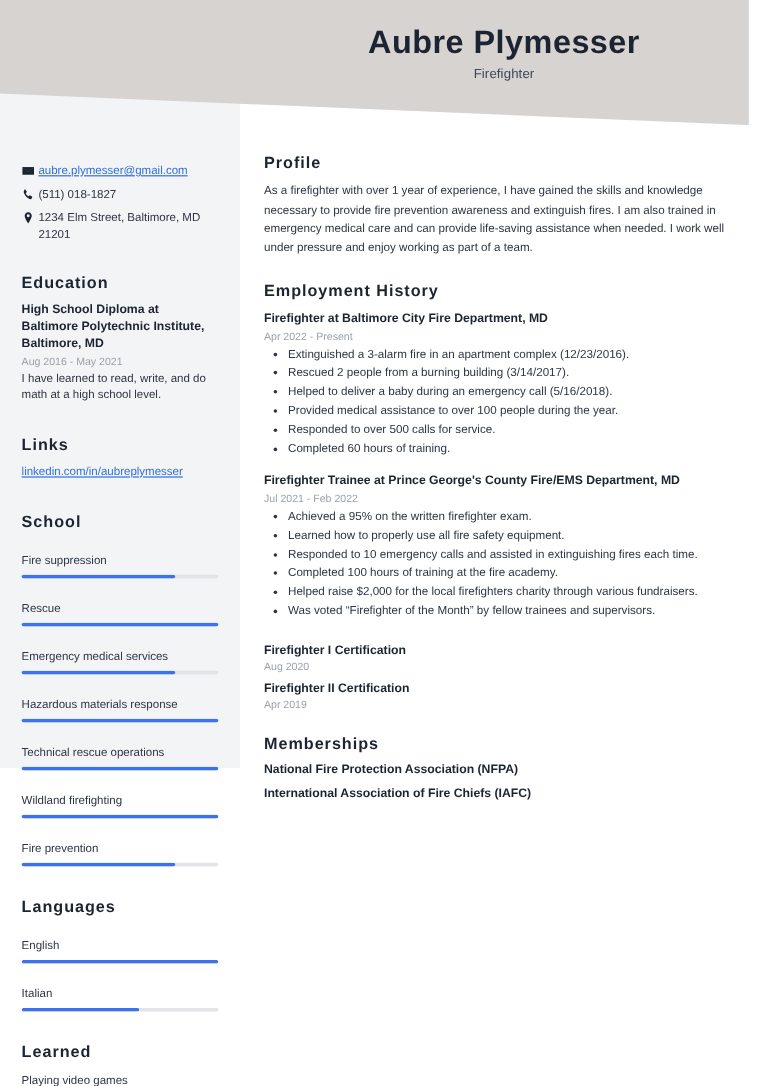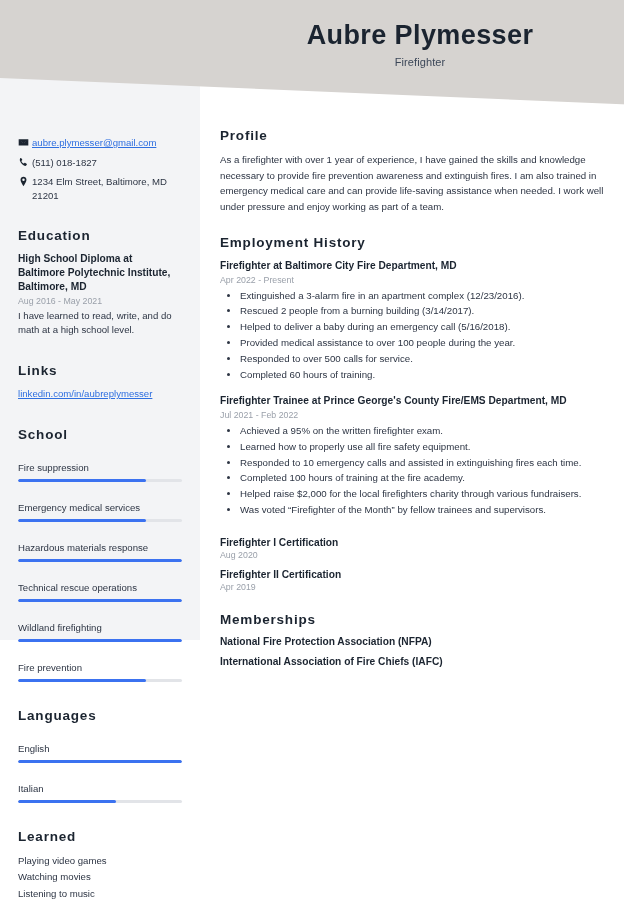--- a/index.html
+++ b/index.html
@@ -277,20 +277,26 @@
       <div id="links-list">
           <div class="link-item">linkedin.com/in/aubreplymesser</div>
         </div>
 
       <div class="side-heading">School</div>
       <div id="skills-list">
           <div class="skill">
             <div class="skill-label">Fire suppression</div>
             <div class="skill-track">
               <div class="skill-fill" style="width:78%"></div>
+            </div>
+          </div>
+          <div class="skill">
+            <div class="skill-label">Rescue</div>
+            <div class="skill-track">
+              <div class="skill-fill" style="width:100%"></div>
             </div>
           </div>
           <div class="skill">
             <div class="skill-label">Emergency medical services</div>
             <div class="skill-track">
               <div class="skill-fill" style="width:78%"></div>
             </div>
           </div>
           <div class="skill">
             <div class="skill-label">Hazardous materials response</div>

